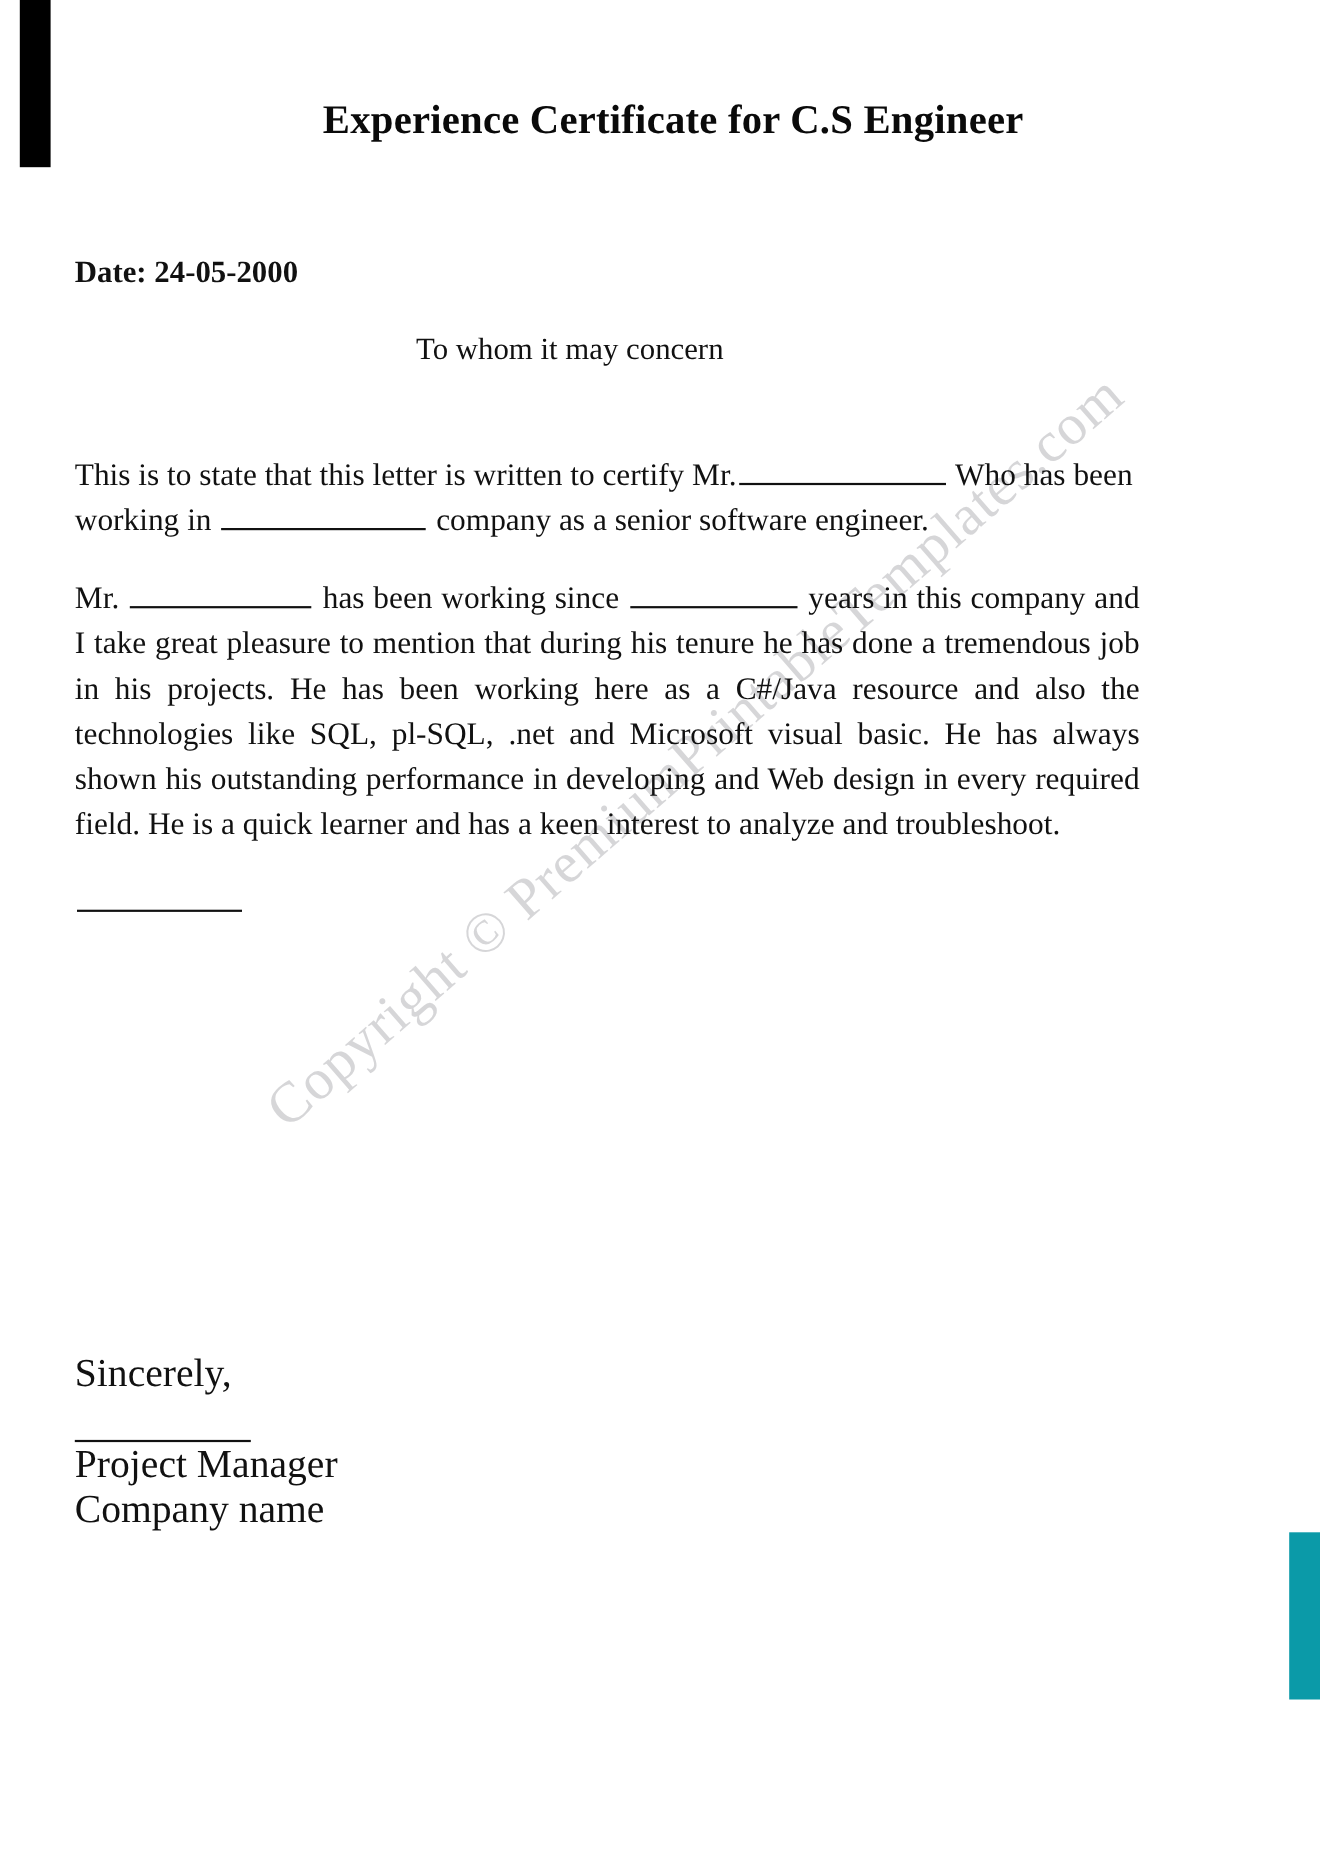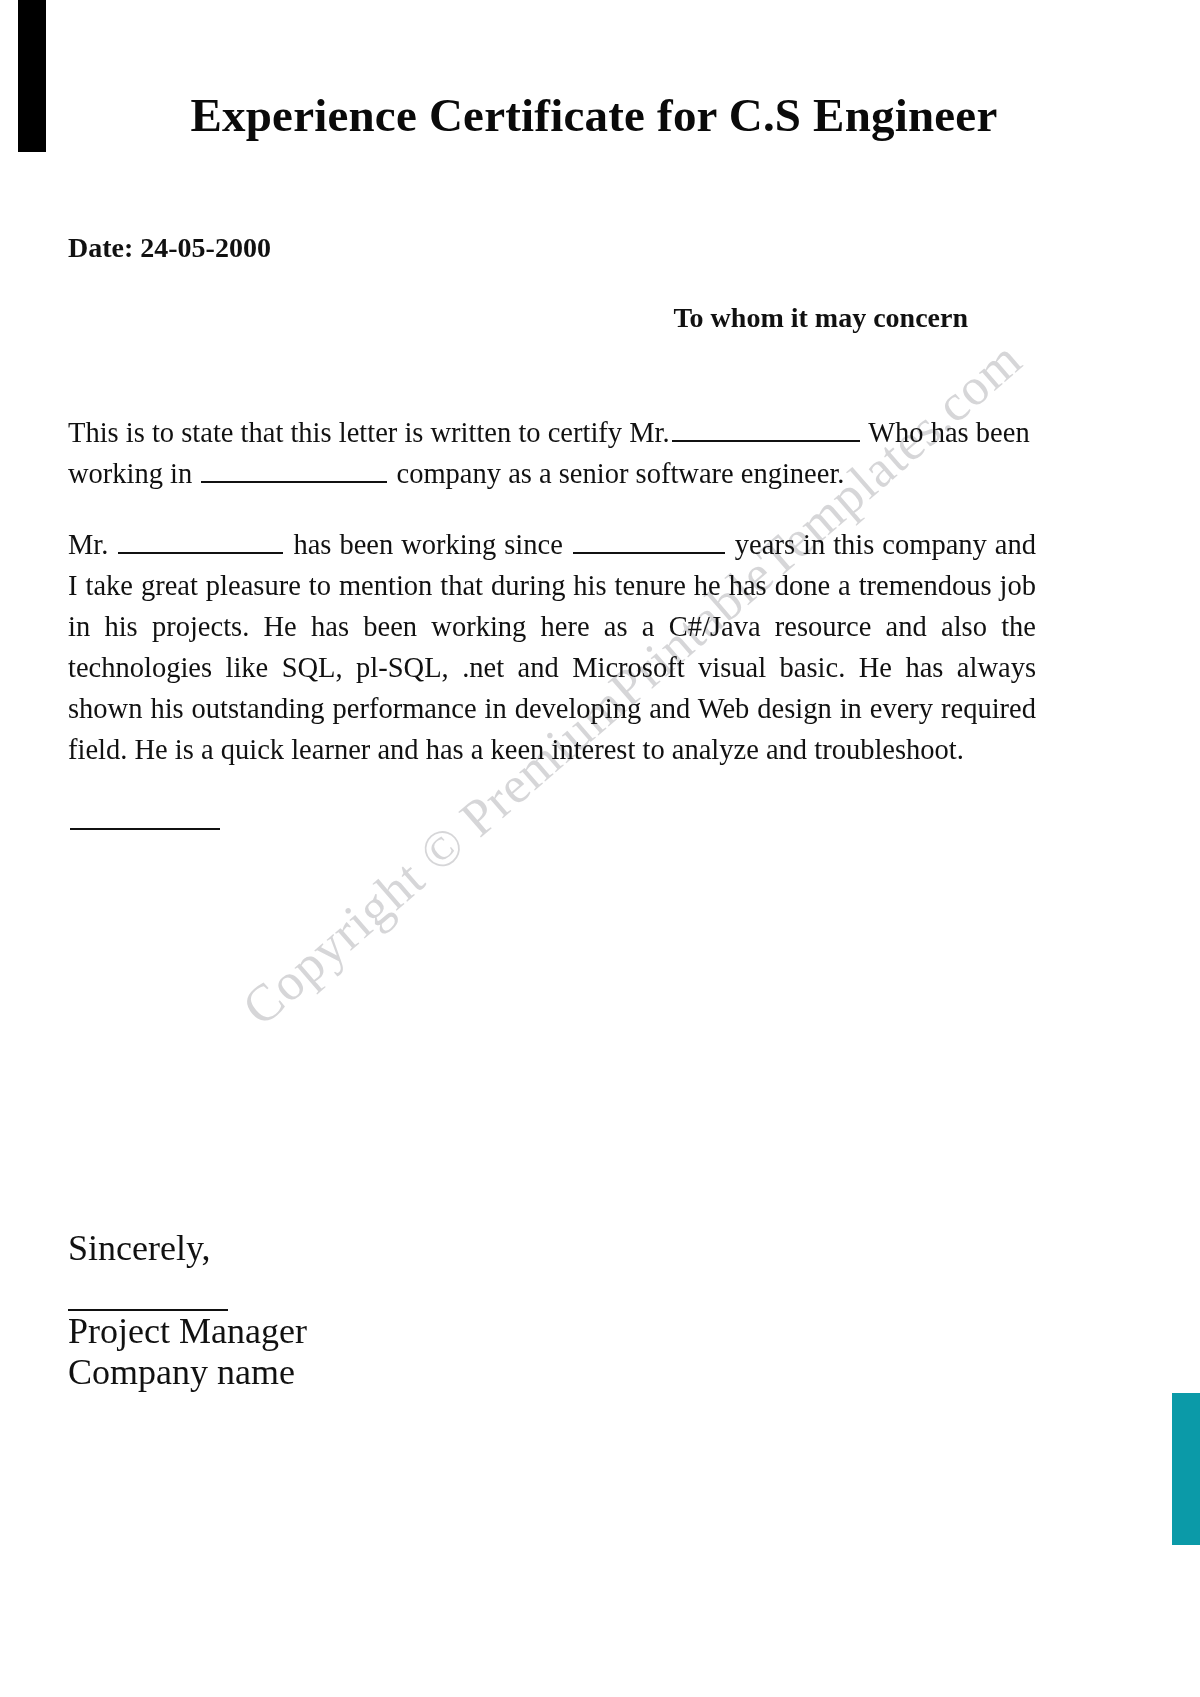--- a/index.html
+++ b/index.html
@@ -62,45 +62,45 @@
   
   .content {
     position: absolute;
     left: 0;
     top: 0;
     width: 1200px;
     z-index: 10;
   }
   .doc-title {
     position: absolute;
-    left: 54px;
+    left: 72px;
     top: 88px;
     width: 1080px;
     text-align: center;
-    font-size: 47px;
+    font-size: 37px;
     font-weight: bold;
     color: #0a0a0a;
     letter-spacing: 0.2px;
   }
   .date-line {
     position: absolute;
     left: 68px;
     top: 232px;
     font-size: 28px;
     font-weight: bold;
     color: #111111;
   }
   .salutation {
     position: absolute;
     left: 68px;
     top: 302px;
     width: 900px;
-    text-align: right;
+    text-align: center;
     font-size: 28px;
-    font-weight: bold;
+    font-weight: normal;
     color: #111111;
   }
   .body-block {
     position: absolute;
     left: 68px;
     top: 412px;
     width: 968px;
   }
   p.para {
     margin: 0 0 30px 0;

